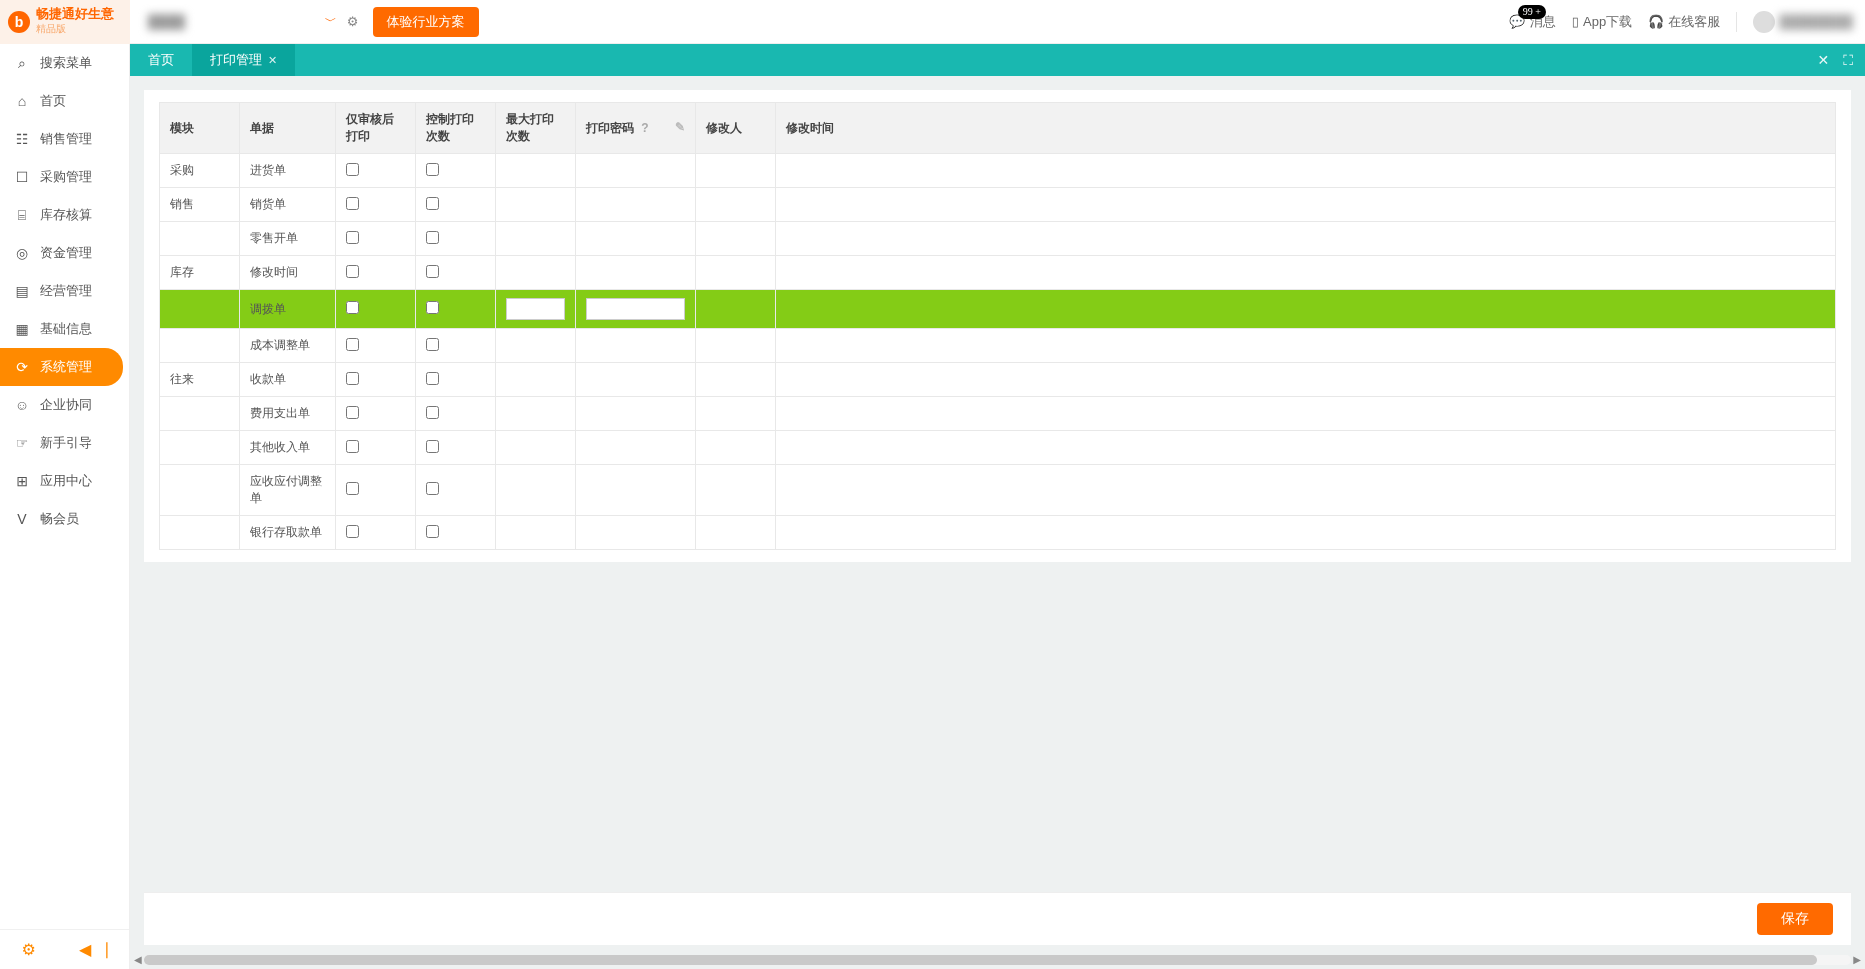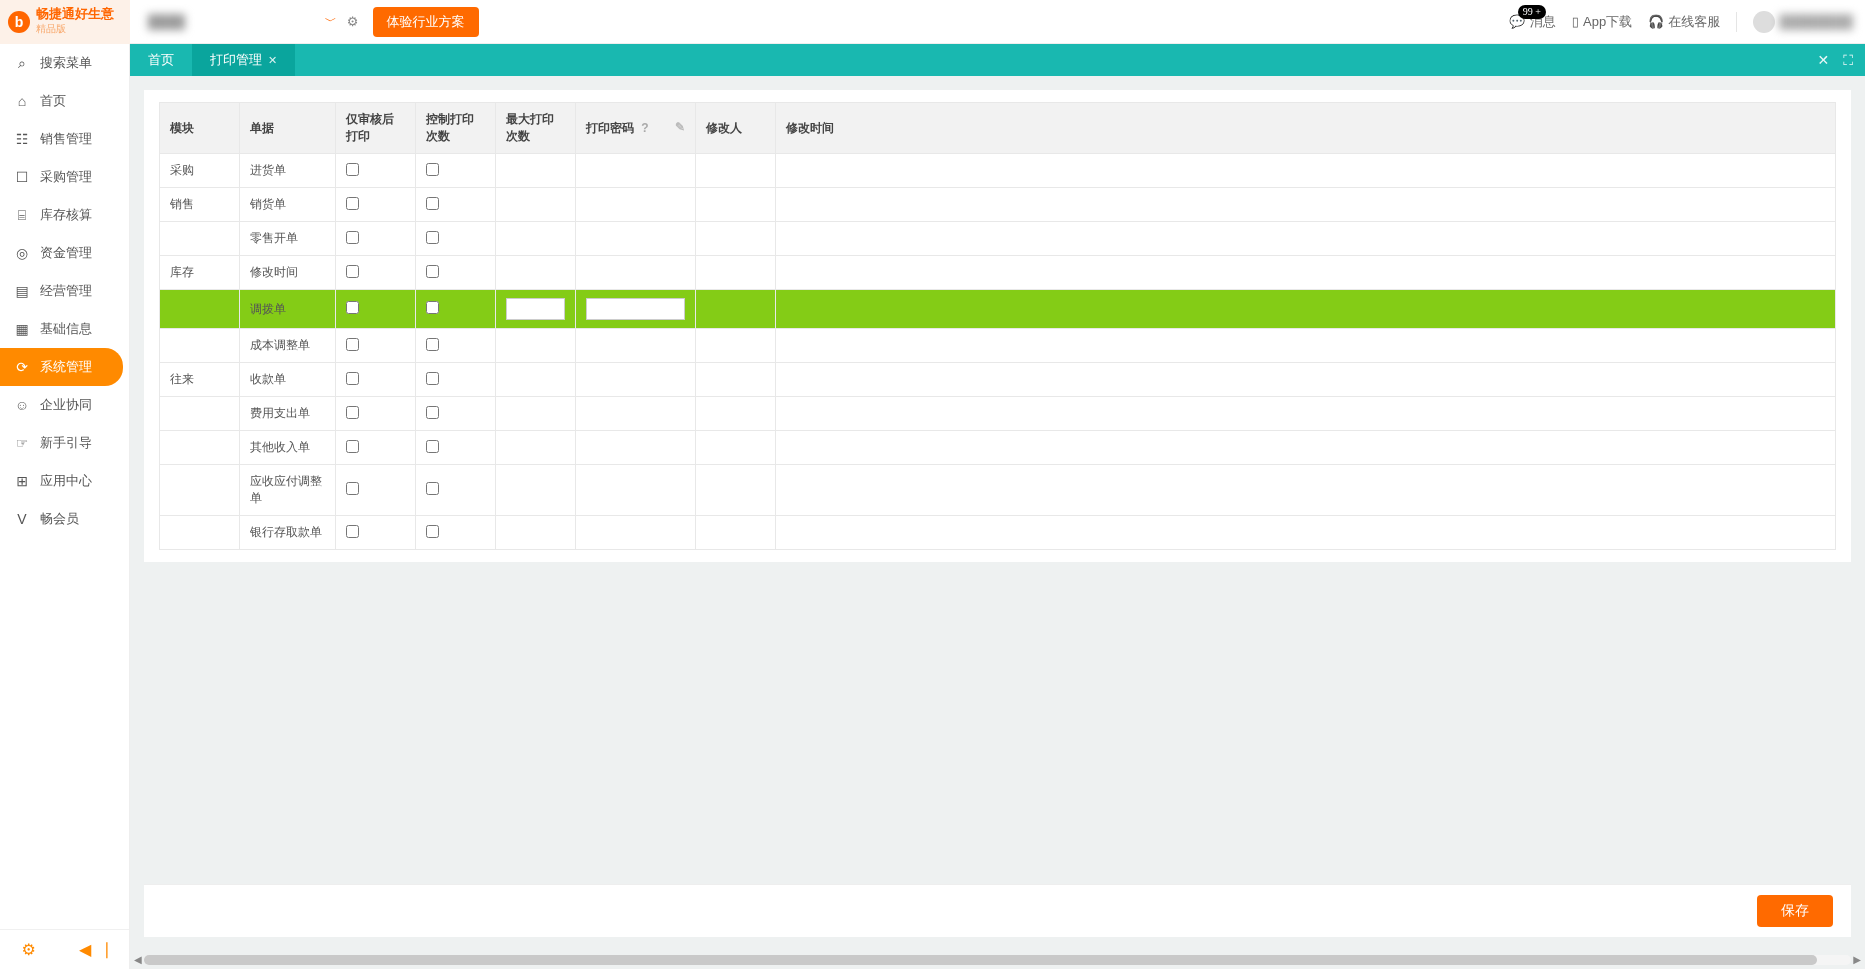--- a/index.html
+++ b/index.html
@@ -50,21 +50,21 @@
 .col-module { width: 80px; }
 .col-doc { width: 96px; }
 .col-chk1 { width: 80px; }
 .col-chk2 { width: 80px; }
 .col-max { width: 80px; }
 .col-pwd { width: 120px; }
 .col-user { width: 80px; }
 .help-icon { color: #aaa; margin-left: 4px; font-size: 12px; }
 .edit-icon { float: right; color: #bbb; font-size: 12px; cursor: pointer; }
 
-.footer { background: #fff; padding: 10px 18px; display: flex; justify-content: flex-end; border-top: 1px solid #eee; margin: 10px 14px 16px; }
+.footer { background: #fff; padding: 10px 18px; display: flex; justify-content: flex-end; border-top: 1px solid #eee; margin: 10px 14px 8px; }
 .btn-save { background: #ff6a00; color: #fff; border: none; border-radius: 4px; padding: 7px 24px; font-size: 14px; cursor: pointer; }
 .hscroll { height: 10px; background: #f5f5f5; margin: 2px 14px 4px; border-radius: 5px; position: relative; }
 .hscroll-thumb { position: absolute; left: 0; top: 0; height: 10px; width: 98%; background: #c9c9c9; border-radius: 5px; }
 .hscroll-arrow { position: absolute; top: -1px; font-size: 10px; color: #888; }
 .hscroll-arrow.l { left: -10px; }
 .hscroll-arrow.r { right: -10px; }
 </style>
 </head>
 <body>
 

